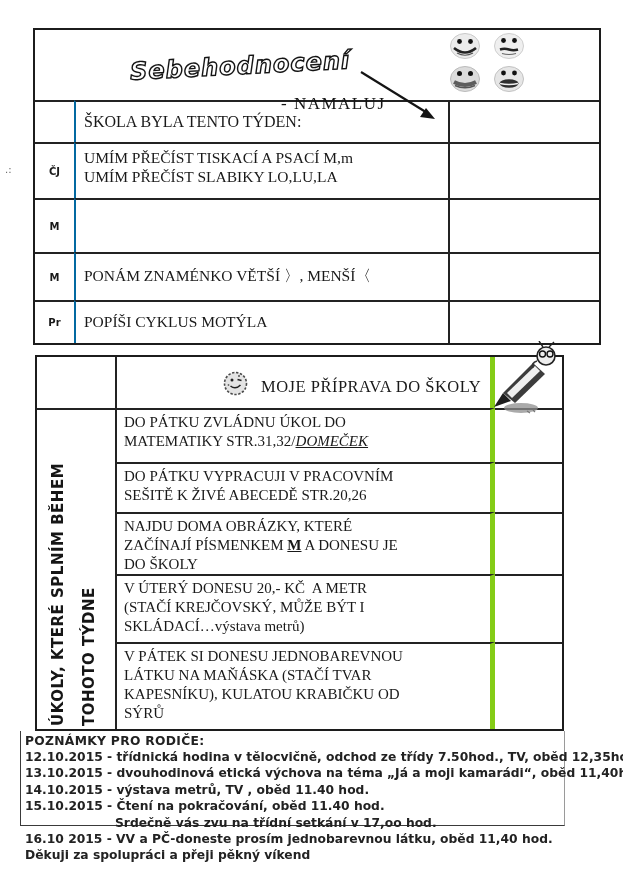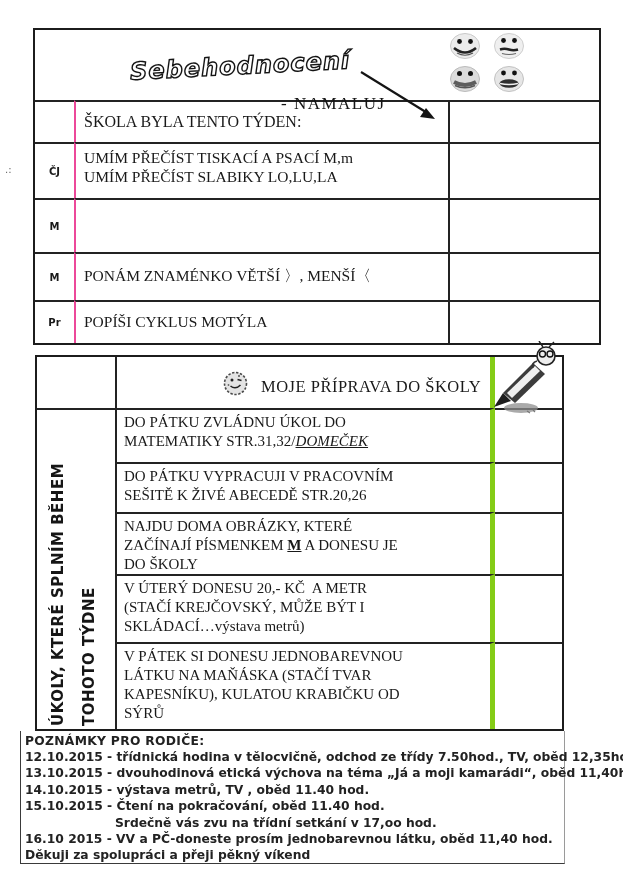--- a/index.html
+++ b/index.html
@@ -13,21 +13,21 @@
   
   #t1{position:absolute;left:33px;top:28px;width:564px;height:313px;
       border:2px solid #1c1c1c;display:grid;
       grid-template-columns:39px 376px 1fr;
       grid-template-rows:70px 42px 56px 54px 48px 1fr;}
   #t1 .hdr{grid-column:1/4;position:relative;}
   #t1 .cell{border-top:2px solid #232323;}
   #t1 .subj{display:flex;align-items:center;justify-content:center;
             font-family:"DejaVu Sans","Liberation Sans",sans-serif;
             font-weight:bold;font-size:10px;}
-  #t1 .task{border-left:2px solid #ec4899;border-right:2px solid #232323;
+  #t1 .task{border-left:2px solid #0369a1;border-right:2px solid #232323;
             padding:4px 6px 0 8px;font-size:15.5px;}
   #t1 .ans{}
 
   .bubble-title{position:absolute;left:95px;top:22px;
       font-family:"DejaVu Sans","Liberation Sans",sans-serif;
       font-weight:bold;font-style:italic;font-size:24px;letter-spacing:1px;
       color:#ffffff;-webkit-text-stroke:1.4px #141414;
       text-shadow:0 0 1px #141414;transform:rotate(-3deg);}
   .title-suffix{position:absolute;left:246px;top:40px;font-size:17px;
       letter-spacing:1.5px;color:#141414;margin-top:24px;}
@@ -52,21 +52,21 @@
   .side-rot{position:absolute;left:50%;top:50%;width:312px;height:66px;
       transform:translate(-50%,-50%) rotate(-90deg);
       font-family:"DejaVu Sans","Liberation Sans",sans-serif;
       font-weight:bold;font-size:15px;letter-spacing:0.5px;color:#161616;}
   .side-rot div{line-height:31px;white-space:pre;}
   .em-it{font-style:italic;text-decoration:underline;}
   .em-b{font-weight:bold;text-decoration:underline;}
   #clipart{position:absolute;left:491px;top:341px;}
 
   
-  #notes{position:absolute;left:20px;top:731px;width:545px;height:133px;
+  #notes{position:absolute;left:20px;top:731px;width:545px;height:95px;
       border-left:1.5px solid #3a3a3a;border-bottom:1.5px solid #3a3a3a;
       border-right:1px solid #9a9a9a;
       font-family:"DejaVu Sans","Liberation Sans",sans-serif;
       font-weight:600;font-size:12.3px;color:#222;padding:2px 0 0 4px;
       box-sizing:border-box;}
   #notes .nline{line-height:16.4px;white-space:pre;}
   #notes .nhead{line-height:16px;letter-spacing:0.3px;}
   #notes .indent{padding-left:90px;}
 
   .speck{position:absolute;left:5px;top:164px;font-size:10px;color:#666;

